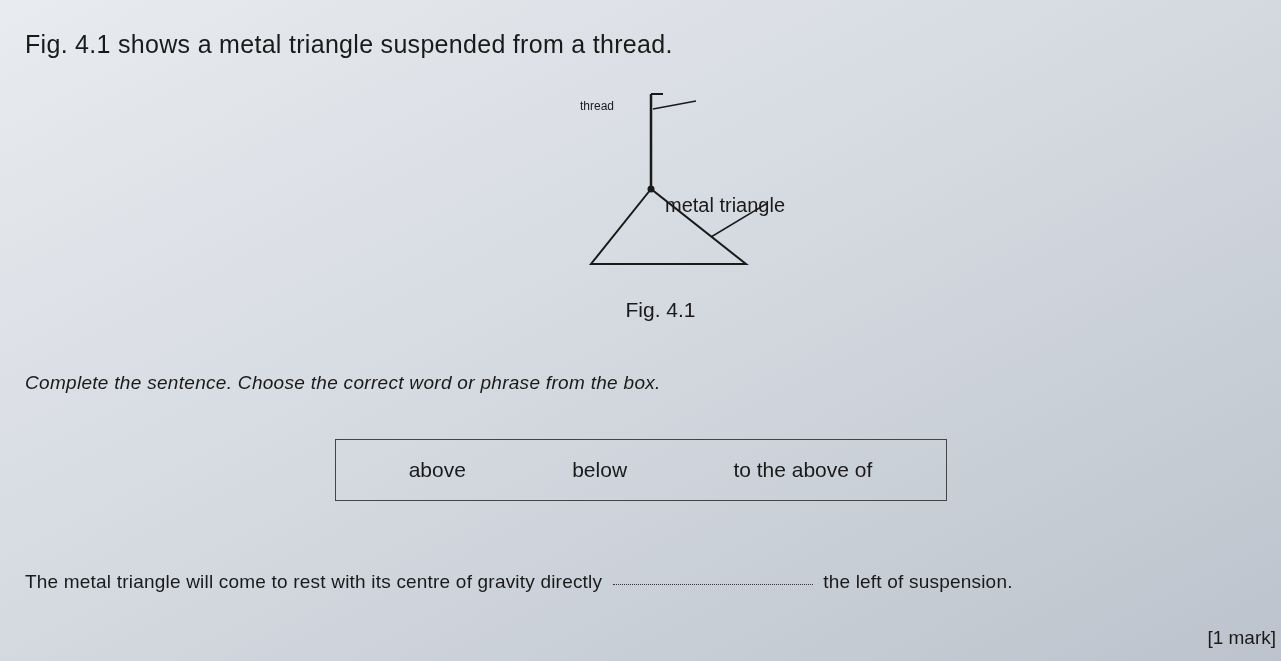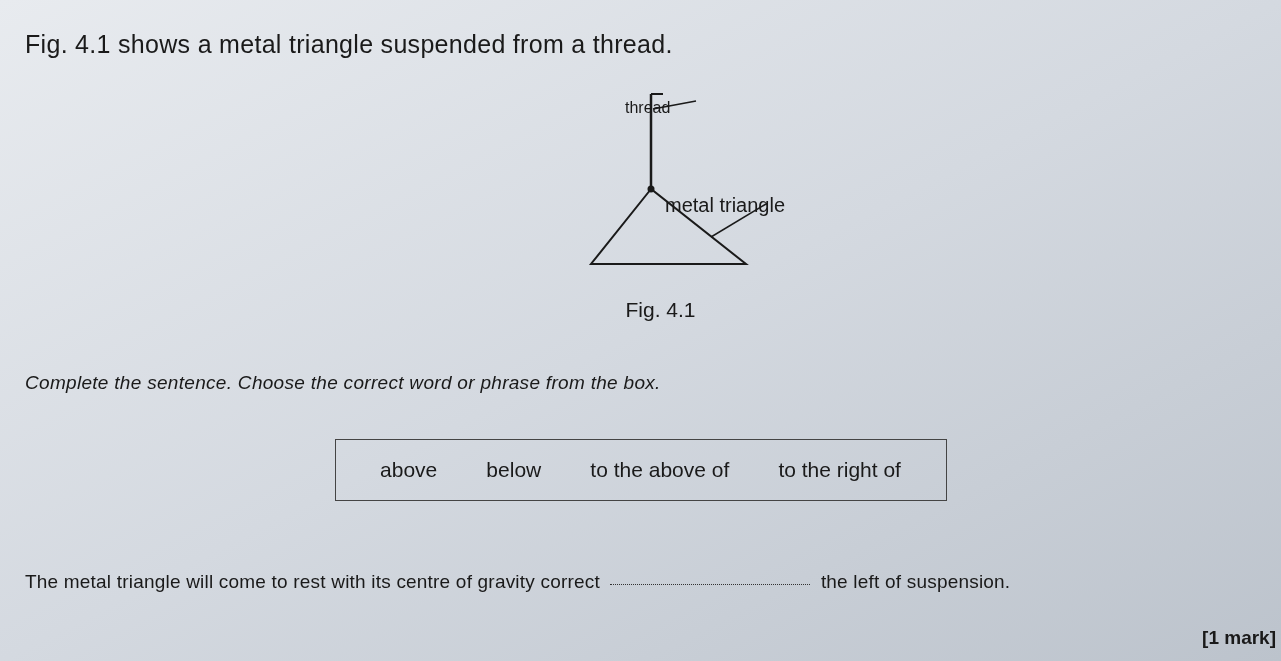--- a/index.html
+++ b/index.html
@@ -27,23 +27,23 @@
       width: 100%;
       text-align: center;
       margin-bottom: 20px;
     }
     .figure-svg {
       display: inline-block;
       margin-left: 60px;
     }
     .label-thread {
       position: absolute;
-      left: 600px;
+      left: 555px;
       top: 10px;
-      font-size: 16px;
+      font-size: 12px;
     }
     .label-metal {
       position: absolute;
       left: 640px;
       top: 105px;
       font-size: 20px;
     }
     .figure-caption {
       text-align: center;
       font-weight: normal;
@@ -83,21 +83,21 @@
       border-bottom: 1px dotted #333;
       margin: 0 5px;
       position: relative;
       top: -3px;
     }
     .mark {
       position: absolute;
       right: 5px;
       bottom: 12px;
       font-size: 19px;
-      font-weight: bold;
+      font-weight: normal;
     }
   </style>
 </head>
 <body>
 
 <div class="intro-text">Fig. 4.1 shows a metal triangle suspended from a thread.</div>
 
 <div class="figure-container">
   <div class="figure-svg">
     <svg width="200" height="185" viewBox="0 0 200 185">
@@ -120,22 +120,21 @@
 </div>
 
 <div class="figure-caption">Fig. 4.1</div>
 
 <div class="instruction">Complete the sentence. Choose the correct word or phrase from the box.</div>
 
 <div class="option-box">
   <span class="option-item">above</span>
   <span class="option-item">below</span>
   <span class="option-item">to the above of</span>
-  <span class="option-item">to the right of</span>
 </div>
 
 <div class="sentence-container">
-  <span>The metal triangle will come to rest with its centre of gravity correct</span>
+  <span>The metal triangle will come to rest with its centre of gravity directly</span>
   <span class="blank"></span>
   <span>the left of suspension.</span>
 </div>
 
 <div class="mark">[1 mark]</div>
 
 </body></html>

